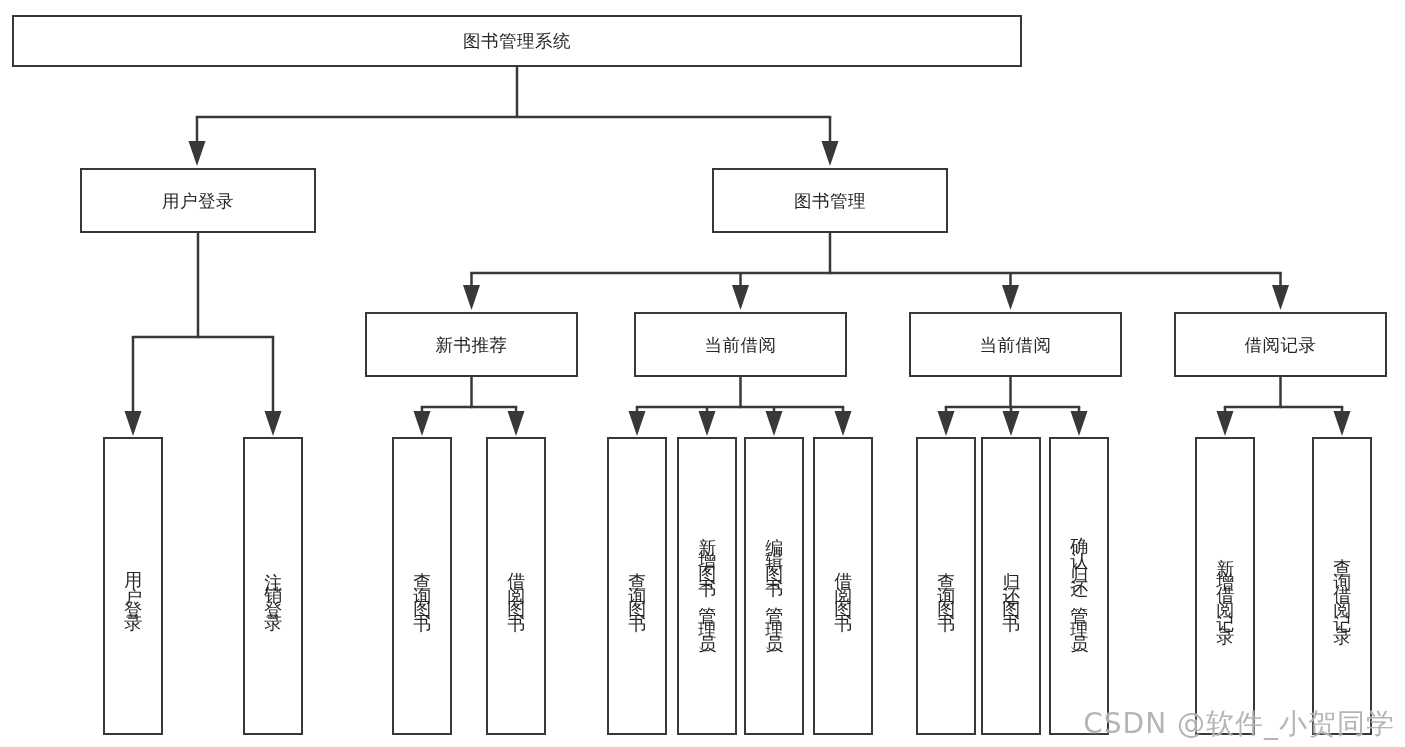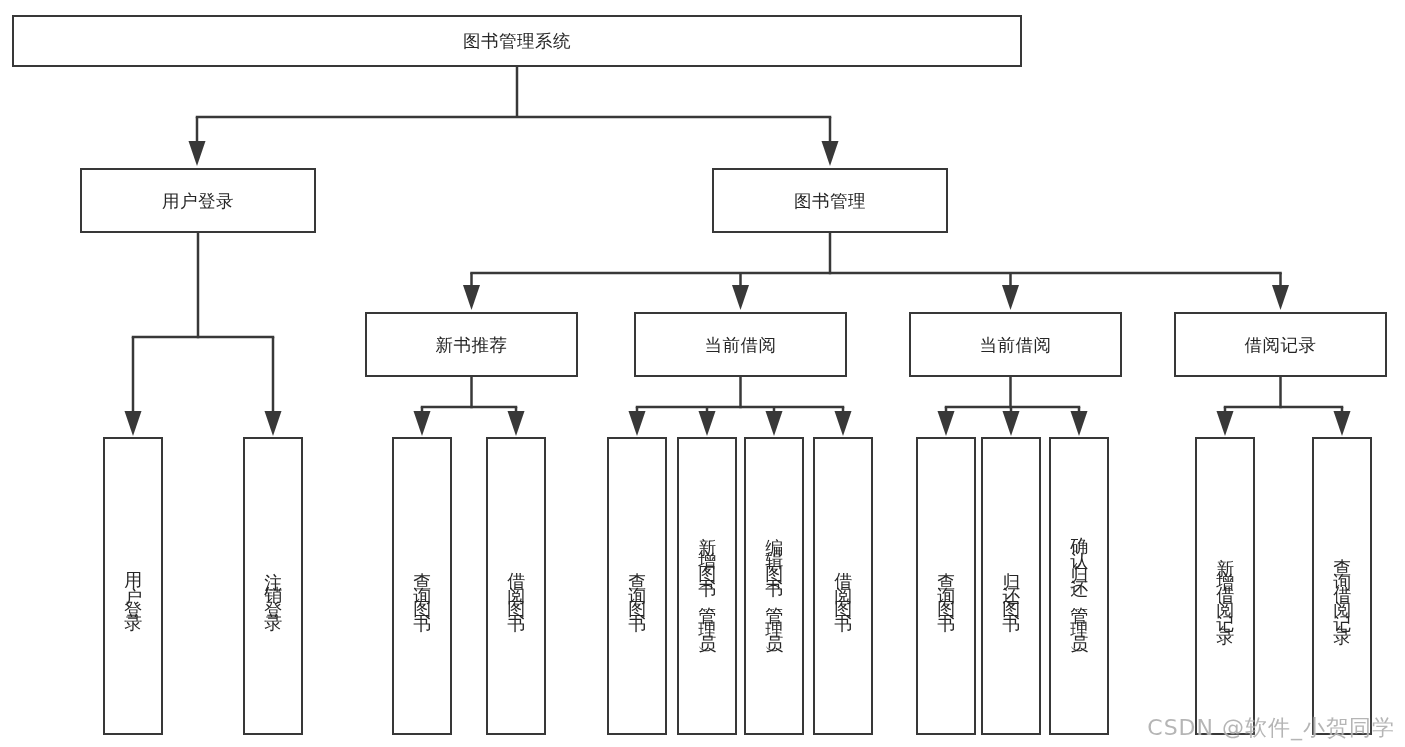--- a/index.html
+++ b/index.html
@@ -62,21 +62,21 @@
   .lf-7  { left: 744px; }
   .lf-8  { left: 813px; }
   .lf-9  { left: 916px; }
   .lf-10 { left: 981px; }
   .lf-11 { left: 1049px; }
   .lf-12 { left: 1195px; }
   .lf-13 { left: 1312px; }
   .watermark {
     position: absolute;
     right: 10px; bottom: 4px;
-    font-size: 22px;
+    font-size: 28px;
     color: #b2b2b2;
     opacity: 0.95;
     letter-spacing: 1px;
     text-shadow: 0 0 2px rgba(255,255,255,0.9);
     z-index: 5;
     white-space: nowrap;
     margin-left: 40px;
   }
 </style>
 </head>

